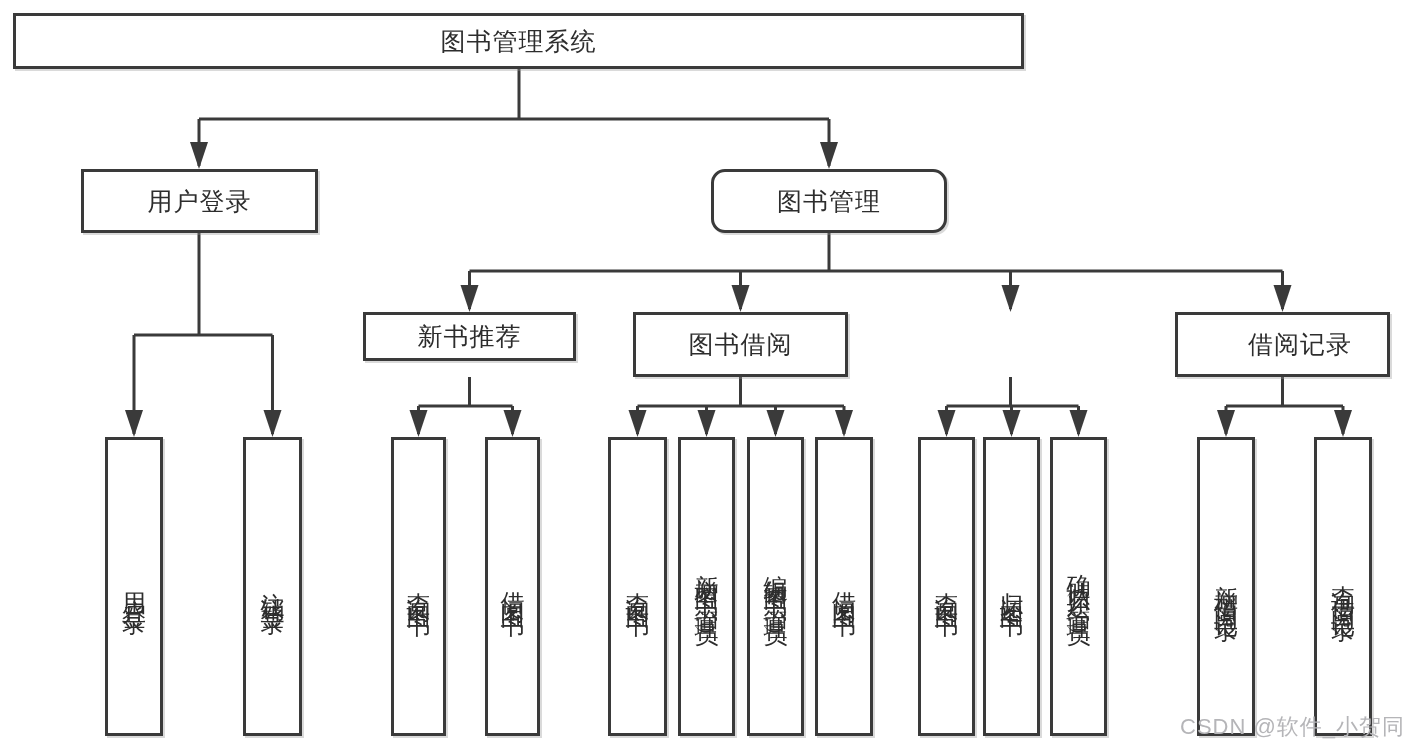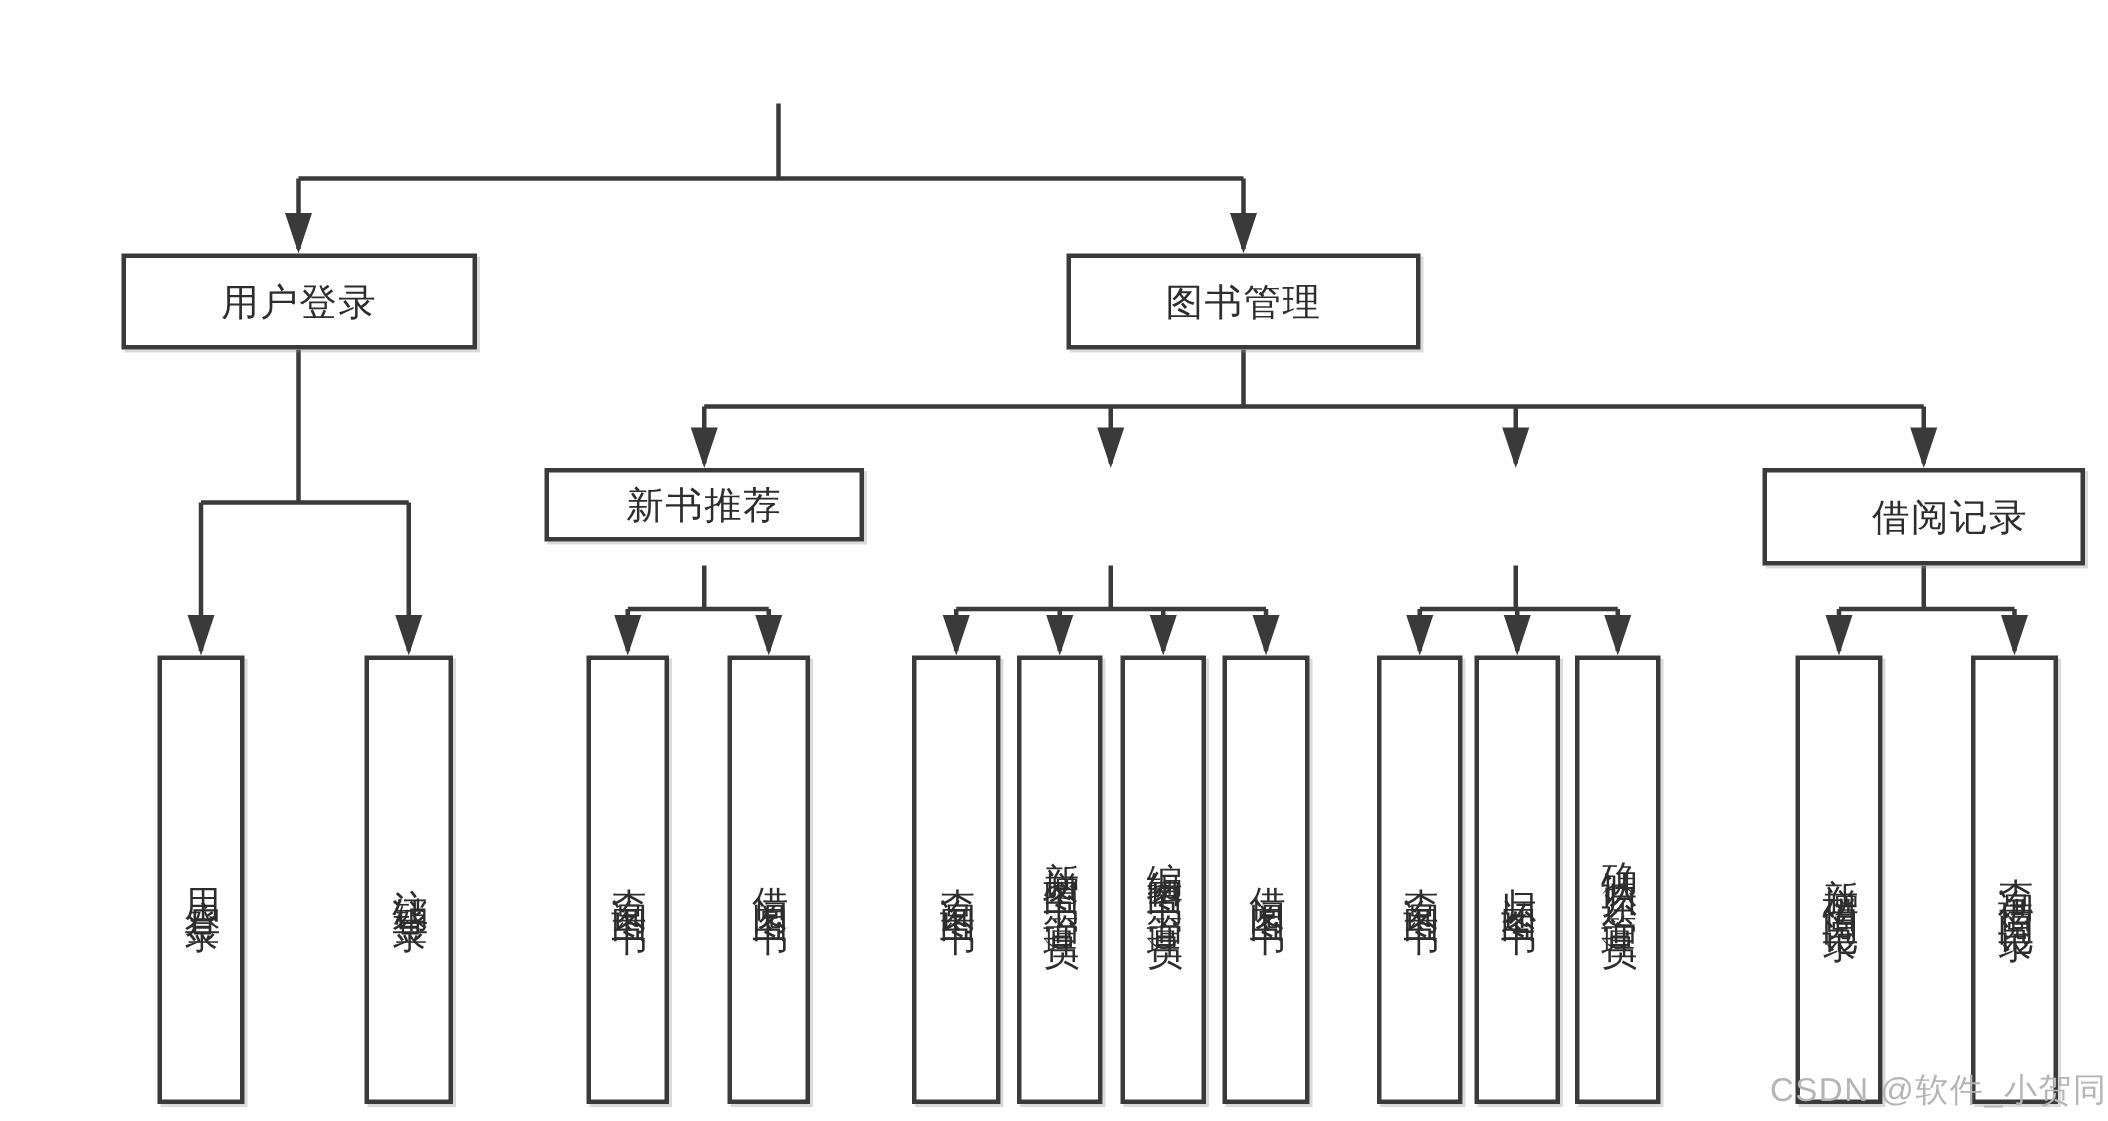--- a/index.html
+++ b/index.html
@@ -97,30 +97,36 @@
       <polygon points="1002.5,410 1020.5,410 1011.5,437"></polygon>
       <polygon points="1069.5,410 1087.5,410 1078.5,437"></polygon>
     </g>
     <g>
       <path d="M1282.5 377 V406 M1226 406 H1343 M1226 406 V434 M1343 406 V434"></path>
       <polygon points="1217,410 1235,410 1226,437"></polygon>
       <polygon points="1334,410 1352,410 1343,437"></polygon>
     </g>
   </svg>
 
+  <div class="node" style="left:13px;top:13px;width:1011px;height:56px;">
+    <span>图书管理系统</span>
+  </div>
 
   <div class="node" style="left:81px;top:169px;width:237px;height:64px;">
     <span>用户登录</span>
   </div>
-  <div class="node" style="left:711px;top:169px;width:236px;height:64px;">
+  <div class="node" style="left:711px;top:169px;width:236px;height:64px;border-radius:14px;">
     <span>图书管理</span>
   </div>
 
   <div class="node" style="left:363px;top:312px;width:213px;height:49px;">
     <span>新书推荐</span>
+  </div>
+  <div class="node" style="left:633px;top:312px;width:215px;height:65px;">
+    <span>图书借阅</span>
   </div>
   <div class="node" style="left:1175px;top:312px;width:215px;height:65px;padding-left:35px;">
     <span>借阅记录</span>
   </div>
 
   <div class="node vnode" style="left:105px;top:437px;width:58px;height:299px;">
     <span class="vlabel">用户登录</span>
   </div>
   <div class="node vnode" style="left:243px;top:437px;width:59px;height:299px;">
     <span class="vlabel">注销登录</span>

